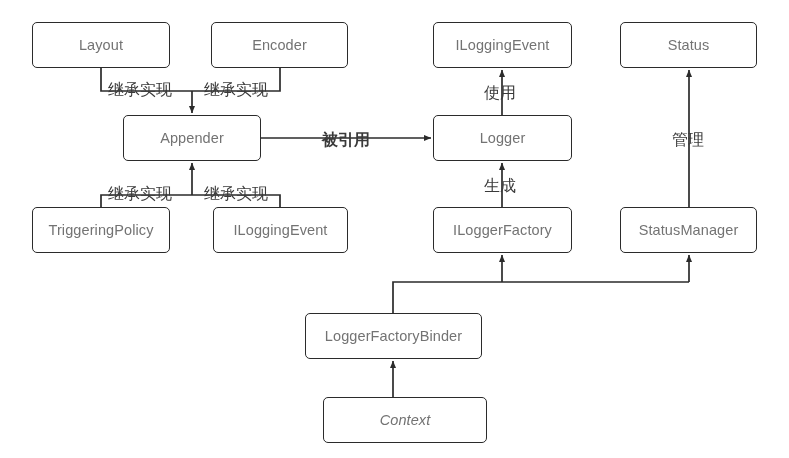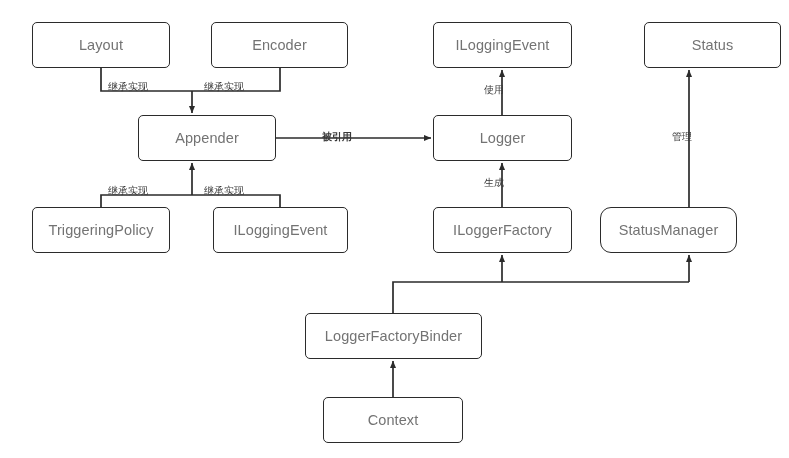--- a/index.html
+++ b/index.html
@@ -39,21 +39,21 @@
   .node-label {
     font-size: 14.5px;
     color: #737373;
     line-height: 1;
     letter-spacing: 0.1px;
     white-space: nowrap;
     user-select: none;
   }
   .edge-label {
     position: absolute;
-    font-size: 10px;
+    font-size: 16px;
     color: #3a3a3a;
     line-height: 1;
     white-space: nowrap;
     z-index: 4;
     user-select: none;
     font-family: "DejaVu Sans", "Liberation Sans", sans-serif;
   }
 </style>
 </head>
 <body>
@@ -102,45 +102,45 @@
 
   <div class="node" style="left: 32px; top: 22px; width: 138px; height: 46px;">
     <span class="node-label">Layout</span>
   </div>
   <div class="node" style="left: 211px; top: 22px; width: 137px; height: 46px;">
     <span class="node-label">Encoder</span>
   </div>
   <div class="node" style="left: 433px; top: 22px; width: 139px; height: 46px;">
     <span class="node-label">ILoggingEvent</span>
   </div>
-  <div class="node" style="left: 620px; top: 22px; width: 137px; height: 46px; margin-left: 24px;">
+  <div class="node" style="left: 620px; top: 22px; width: 137px; height: 46px;">
     <span class="node-label">Status</span>
   </div>
-  <div class="node" style="left: 138px; top: 115px; width: 138px; height: 46px;">
+  <div class="node" style="left: 123px; top: 115px; width: 138px; height: 46px;">
     <span class="node-label">Appender</span>
   </div>
   <div class="node" style="left: 433px; top: 115px; width: 139px; height: 46px;">
     <span class="node-label">Logger</span>
   </div>
   <div class="node" style="left: 32px; top: 207px; width: 138px; height: 46px;">
     <span class="node-label">TriggeringPolicy</span>
   </div>
   <div class="node" style="left: 213px; top: 207px; width: 135px; height: 46px;">
     <span class="node-label">ILoggingEvent</span>
   </div>
   <div class="node" style="left: 433px; top: 207px; width: 139px; height: 46px;">
     <span class="node-label">ILoggerFactory</span>
   </div>
-  <div class="node" style="left: 600px; top: 207px; width: 137px; height: 46px; border-radius: 11px;">
+  <div class="node" style="left: 620px; top: 207px; width: 137px; height: 46px;">
     <span class="node-label">StatusManager</span>
   </div>
   <div class="node" style="left: 305px; top: 313px; width: 177px; height: 46px;">
     <span class="node-label">LoggerFactoryBinder</span>
   </div>
-  <div class="node" style="left: 323px; top: 397px; width: 140px; height: 46px;">
+  <div class="node" style="left: 323px; top: 397px; width: 164px; height: 46px; font-style: italic;">
     <span class="node-label">Context</span>
   </div>
 
   <span class="edge-label" style="left: 108px; top: 82px;">继承实现</span>
   <span class="edge-label" style="left: 204px; top: 82px;">继承实现</span>
   <span class="edge-label" style="left: 108px; top: 186px;">继承实现</span>
   <span class="edge-label" style="left: 204px; top: 186px;">继承实现</span>
   <span class="edge-label" style="left: 322px; top: 132px; font-weight: bold;">被引用</span>
   <span class="edge-label" style="left: 484px; top: 85px;">使用</span>
   <span class="edge-label" style="left: 484px; top: 178px;">生成</span>

